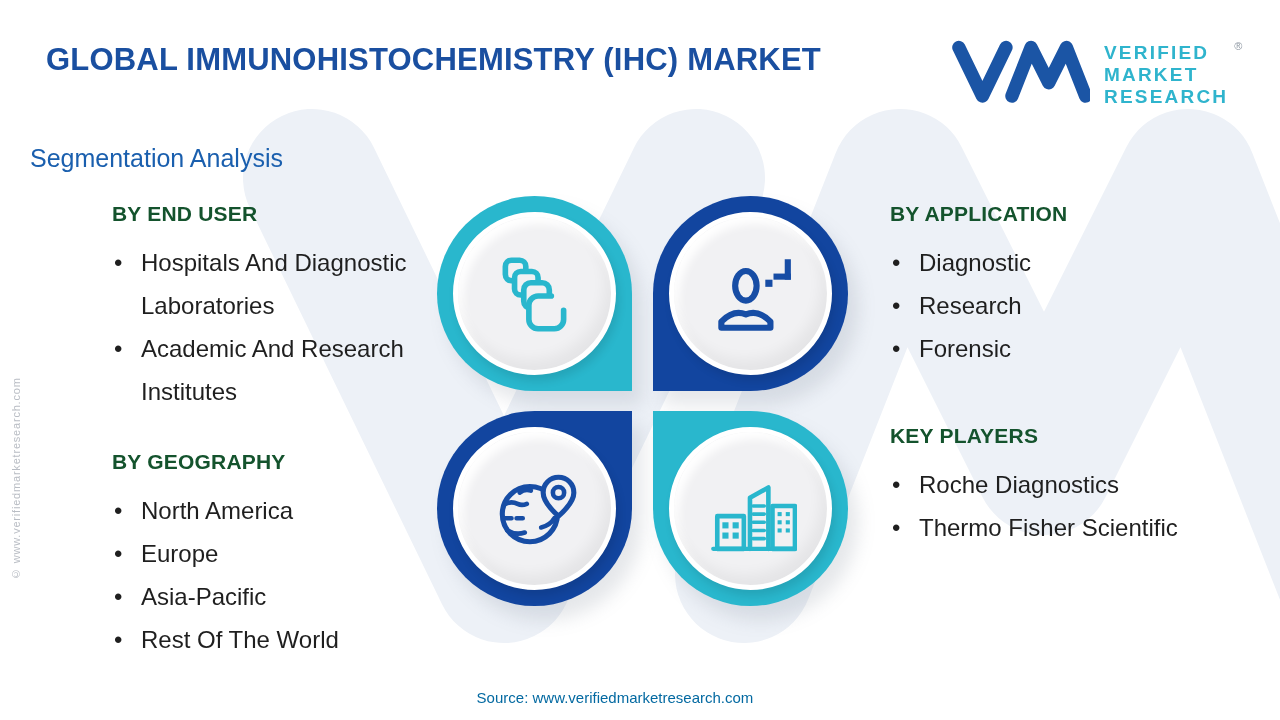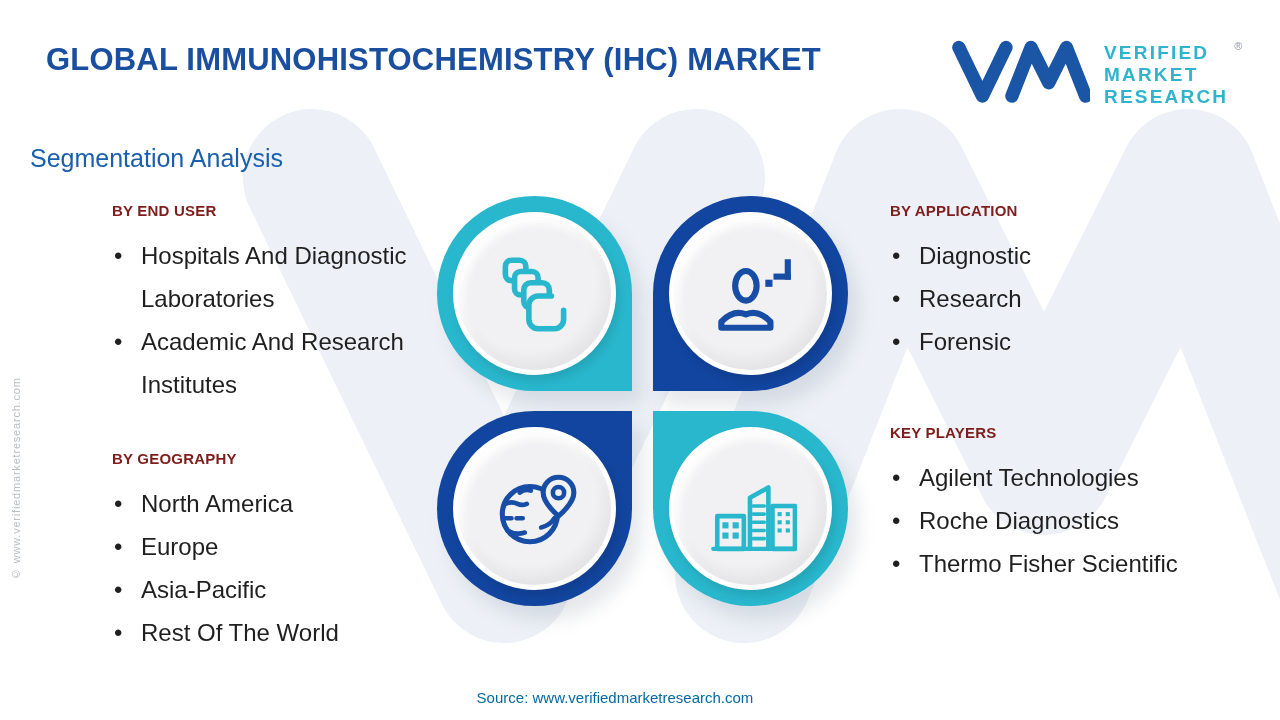--- a/index.html
+++ b/index.html
@@ -28,21 +28,21 @@
   .logo-text{
     margin-left:14px;margin-top:8px;position:relative;
     font-size:19px;font-weight:bold;letter-spacing:2.2px;line-height:22px;color:#2fb4cd;
   }
   .reg-mark{
     position:absolute;right:-14px;top:-7px;font-size:11px;font-weight:normal;color:#8f98a3;letter-spacing:0;
   }
   
   .section{position:absolute;z-index:2;width:330px;}
   .section h3{
-    margin:0 0 15px 0;font-size:15px;font-weight:bold;color:#7f1d1d;letter-spacing:0.2px;
+    margin:0 0 15px 0;font-size:21px;font-weight:bold;color:#14532d;letter-spacing:0.2px;
   }
   .section ul{list-style:none;margin:0;padding:0;font-size:24px;color:#1f1f1f;}
   .section li{position:relative;padding-left:29px;line-height:43px;}
   .section li::before{content:"\2022";position:absolute;left:2px;top:0;color:#1f1f1f;}
   #sec-end-user{left:112px;top:202px;width:312px;}
   #sec-application{left:890px;top:202px;width:340px;}
   #sec-geography{left:112px;top:450px;width:320px;}
   #sec-key-players{left:890px;top:424px;width:340px;}
   
   .quads{position:absolute;left:437px;top:196px;width:411px;height:410px;z-index:2;}
@@ -119,21 +119,20 @@
       <li>North America</li>
       <li>Europe</li>
       <li>Asia-Pacific</li>
       <li>Rest Of The World</li>
     </ul>
   </div>
 
   <div class="section" id="sec-key-players">
     <h3>KEY PLAYERS</h3>
     <ul>
-      <li>Agilent Technologies</li>
       <li>Roche Diagnostics</li>
       <li>Thermo Fisher Scientific</li>
     </ul>
   </div>
 
   <div class="quads">
 
     <div class="quad q-tl">
       <div class="q-face">
         <svg viewBox="0 0 90 90">

